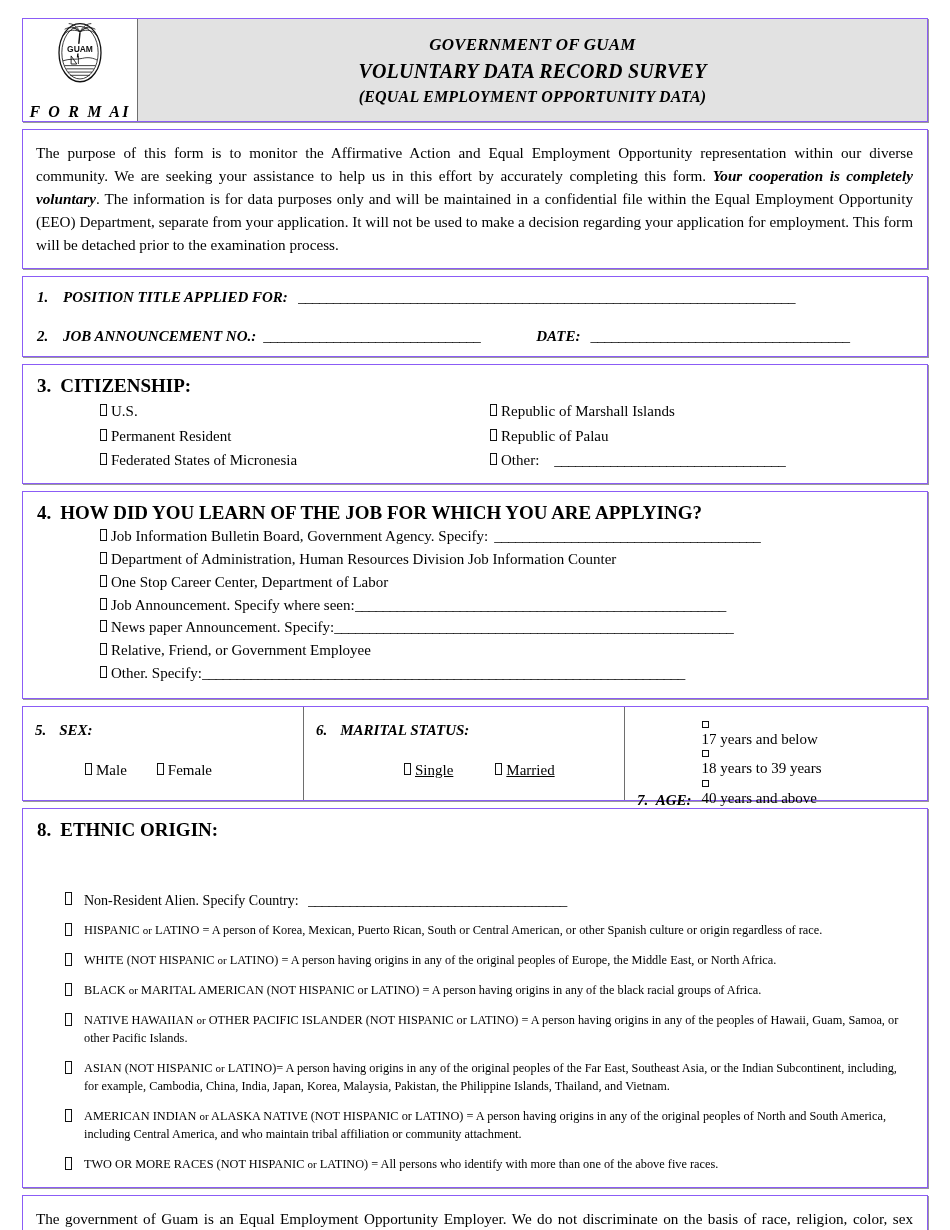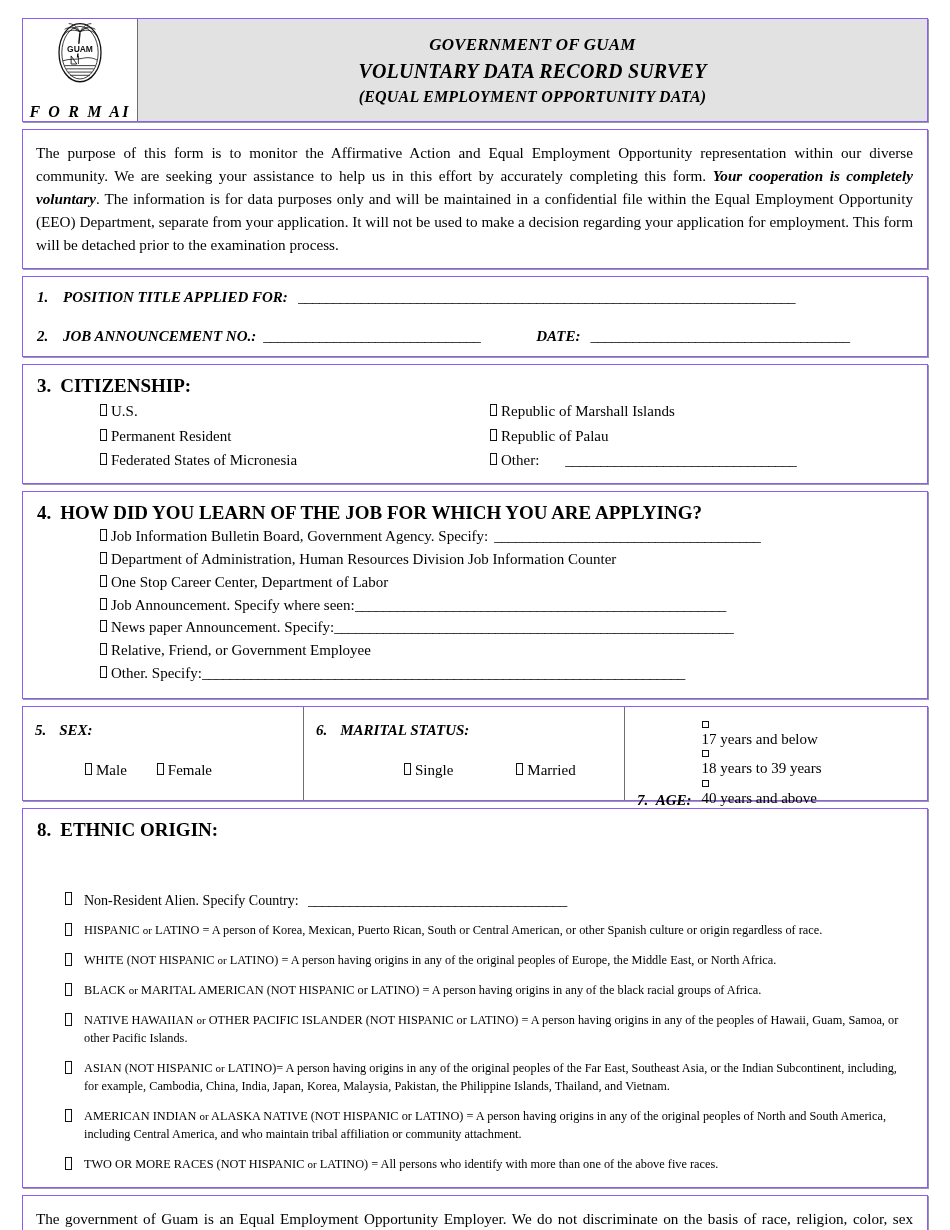--- a/index.html
+++ b/index.html
@@ -173,21 +173,21 @@
   .c6 { width: 320px; flex: 0 0 320px; border-right: 1px solid #6e6e6e; position: relative; }
   .c7 { flex: 1 1 auto; position: relative; }
   .cell-pad { padding: 14px 12px 0 12px; }
   .inline-opts {
     display: flex;
     gap: 30px;
     margin-top: 21px;
     padding-left: 62px;
     font-size: 15px;
   }
-  .inline-opts.m6 { padding-left: 100px; gap: 63px; }
+  .inline-opts.m6 { padding-left: 100px; gap: 42px; text-decoration: underline; }
   .age-wrap { display: flex; align-items: flex-end; padding: 14px 0 0 12px; }
   .age-lbl { font-style: italic; font-weight: bold; font-size: 15px; white-space: nowrap; margin-right: 10px; }
   .age-opts { display: flex; flex-direction: column; }
   .age-opts .opt { line-height: 1.5; flex-direction: column; }
 
   
   .sec8 { padding: 10px 14px 14px 14px; }
   .e-first {
     display: flex;
     align-items: baseline;
@@ -307,21 +307,21 @@
           <span class="tx">Republic of Palau</span>
         </div>
 
       <div class="opt">
           <span class="cb"></span>
           <span class="tx">Federated States of Micronesia</span>
         </div>
       <div class="opt">
           <span class="cb"></span>
           <span class="tx">Other:</span>
-          <span class="fill" style="width:320px;margin-left:26px;">_________________________________</span>
+          <span class="fill" style="width:320px;margin-left:15px;">_________________________________</span>
         </div>
     </div>
   </div>
 
   <div class="gap"></div>
 
   <div class="box sec4">
     <div class="sec-head"><span class="n">4.</span><span>HOW DID YOU LEARN OF THE JOB FOR WHICH YOU ARE APPLYING?</span></div>
     <div class="s4list">
       <div class="s4row">

